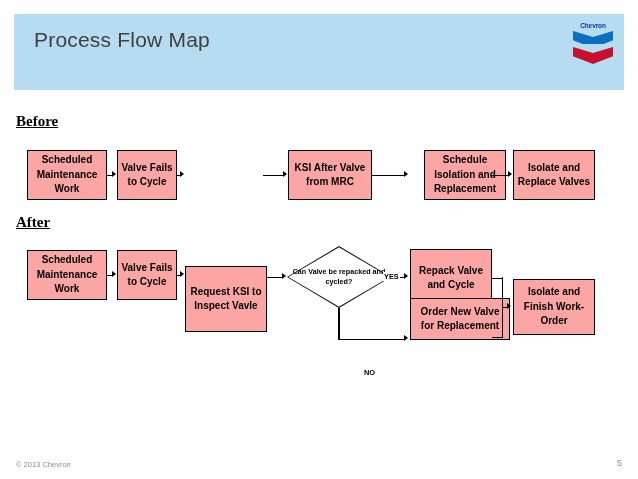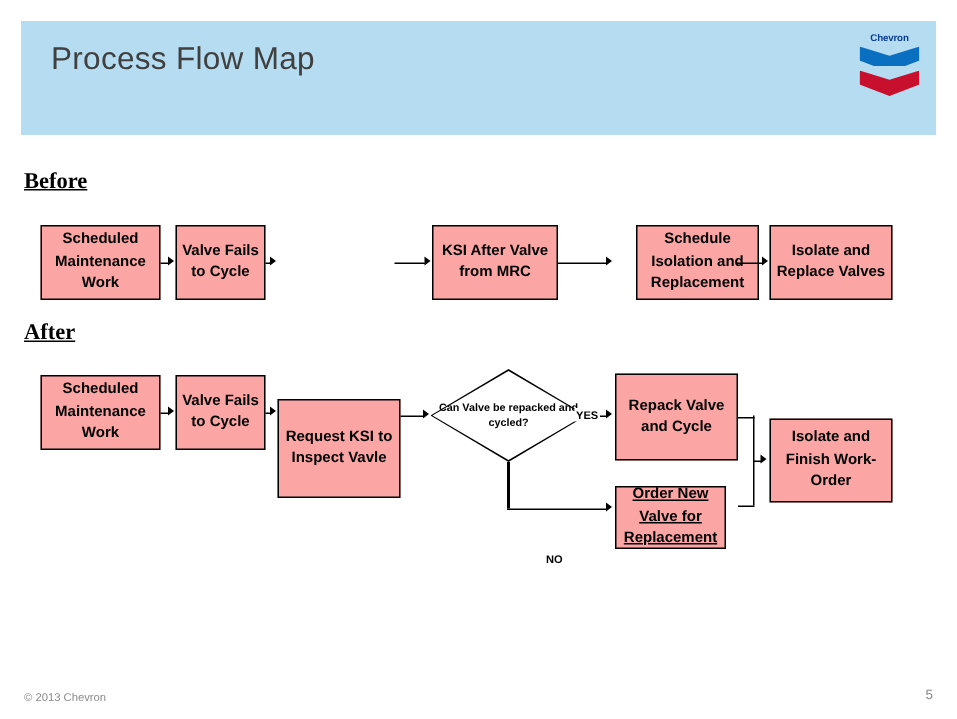--- a/index.html
+++ b/index.html
@@ -149,21 +149,21 @@
   <div class="node" style="left:117px;top:250px;width:60px;height:50px;">Valve Fails to Cycle</div>
   <div class="node" style="left:185px;top:250px;width:82px;height:66px;margin-top:16px;">Request KSI to Inspect Vavle</div>
 
   <div id="decision-wrap">
     <div id="decision-shape"></div>
     <div id="decision-inner"></div>
     <div id="decision-label">Can Valve be repacked and cycled?</div>
   </div>
 
   <div class="node" style="left:410px;top:249px;width:82px;height:58px;">Repack Valve and Cycle</div>
-  <div class="node" style="left:410px;top:324px;width:74px;height:42px;text-decoration:underline;">Order New Valve for Replacement</div>
+  <div class="node" style="left:410px;top:298px;width:100px;height:42px;">Order New Valve for Replacement</div>
   <div class="node" style="left:513px;top:279px;width:82px;height:56px;">Isolate and Finish Work-Order</div>
 
   <div class="hline" style="left:107px;top:274.5px;width:6px;"></div>
   <div class="arrowhead" style="left:112px;top:271.4px;"></div>
 
   <div class="hline" style="left:177px;top:274.5px;width:4px;"></div>
   <div class="arrowhead" style="left:180px;top:271.4px;"></div>
 
   <div class="hline" style="left:267px;top:276.5px;width:16px;"></div>
   <div class="arrowhead" style="left:282px;top:273.4px;"></div>

